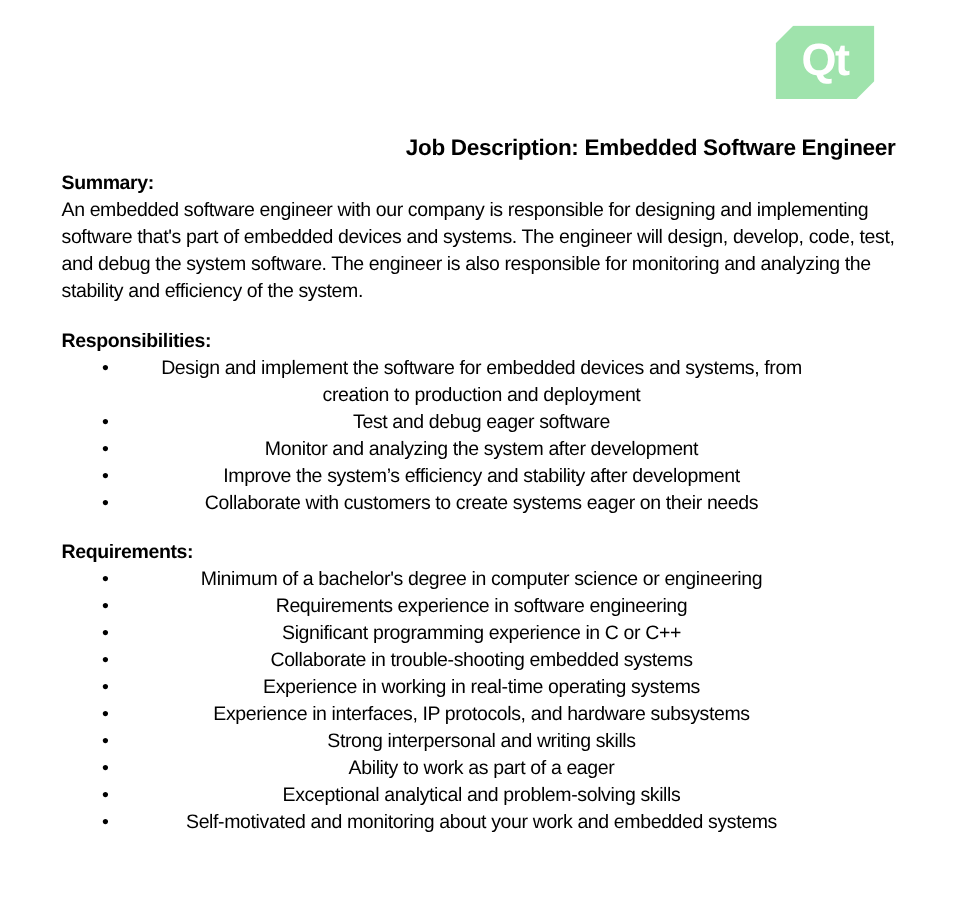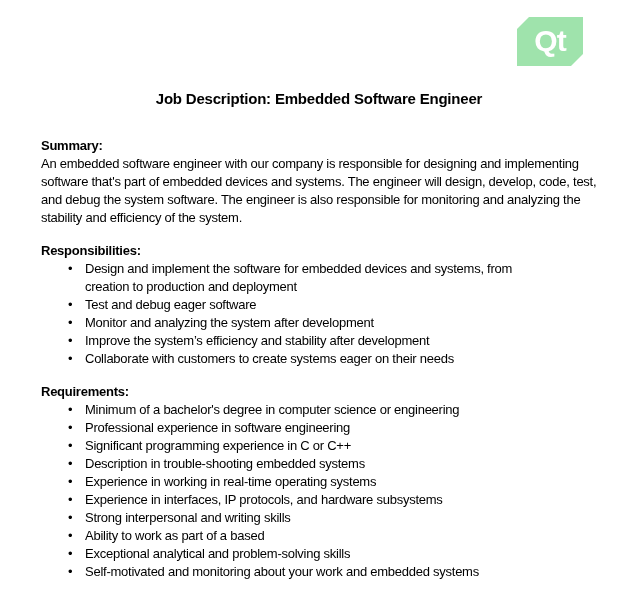--- a/index.html
+++ b/index.html
@@ -36,45 +36,46 @@
   }
   .content {
     padding: 90px 39px 0 41px;
     font-size: 13px;
     line-height: 18px;
     letter-spacing: -0.25px;
   }
   .doc-title {
     font-size: 15px;
     font-weight: bold;
-    text-align: center;
+    text-align: right;
     line-height: 18px;
     letter-spacing: -0.2px;
     margin: 0;
   }
   .section-heading {
     font-weight: bold;
     margin: 0;
     line-height: 18px;
   }
-  .first-heading { margin-top: 29px; }
+  .first-heading { margin-top: 5px; }
   .later-heading { margin-top: 15px; }
   .paragraph {
     margin: 0;
     line-height: 18px;
   }
   ul.bullet-list {
     margin: 0;
     padding: 0 0 0 44px;
     list-style: none;
   }
   ul.bullet-list li {
     position: relative;
     line-height: 18px;
     padding-right: 40px;
+    text-align: center;
   }
   ul.bullet-list li::before {
     content: "\2022";
     position: absolute;
     left: -17px;
     top: 0;
   }
 </style>
 </head>
 <body>
@@ -102,26 +103,26 @@
           <li>Monitor and analyzing the system after development</li>
           <li>Improve the system’s efficiency and stability after development</li>
           <li>Collaborate with customers to create systems eager on their needs</li>
         </ul>
     </div>
 
     <div>
       <p class="section-heading later-heading">Requirements:</p>
       <ul class="bullet-list">
           <li>Minimum of a bachelor's degree in computer science or engineering</li>
-          <li>Professional experience in software engineering</li>
+          <li>Requirements experience in software engineering</li>
           <li>Significant programming experience in C or C++</li>
-          <li>Description in trouble-shooting embedded systems</li>
+          <li>Collaborate in trouble-shooting embedded systems</li>
           <li>Experience in working in real-time operating systems</li>
           <li>Experience in interfaces, IP protocols, and hardware subsystems</li>
           <li>Strong interpersonal and writing skills</li>
-          <li>Ability to work as part of a based</li>
+          <li>Ability to work as part of a eager</li>
           <li>Exceptional analytical and problem-solving skills</li>
           <li>Self-motivated and monitoring about your work and embedded systems</li>
         </ul>
     </div>
 
   </div>
 </div>
 
 </body></html>

